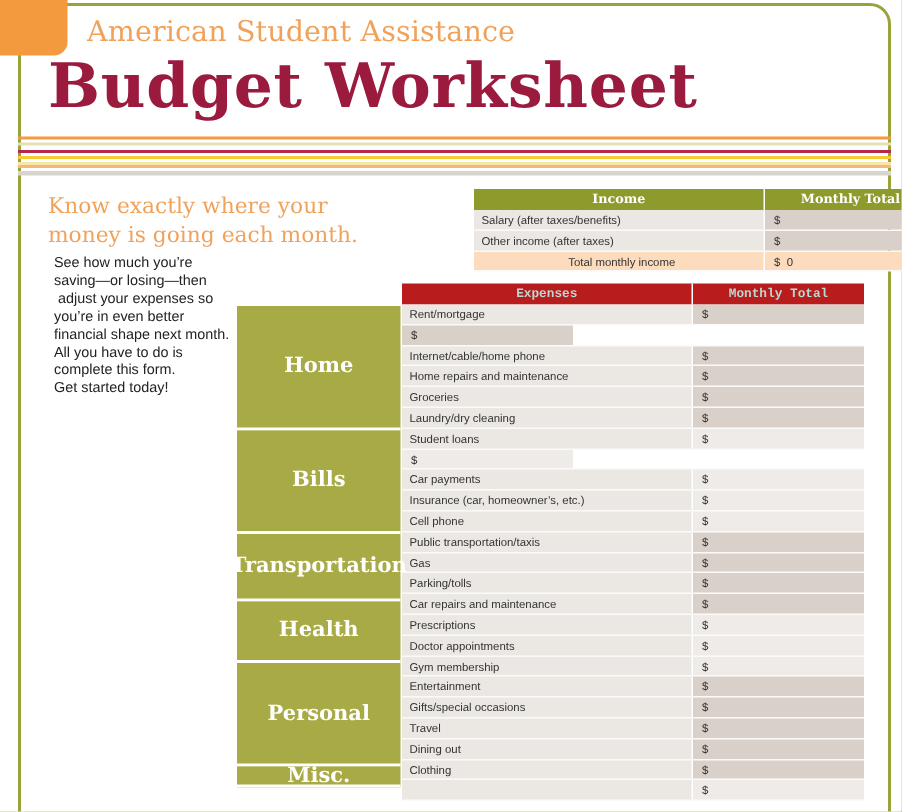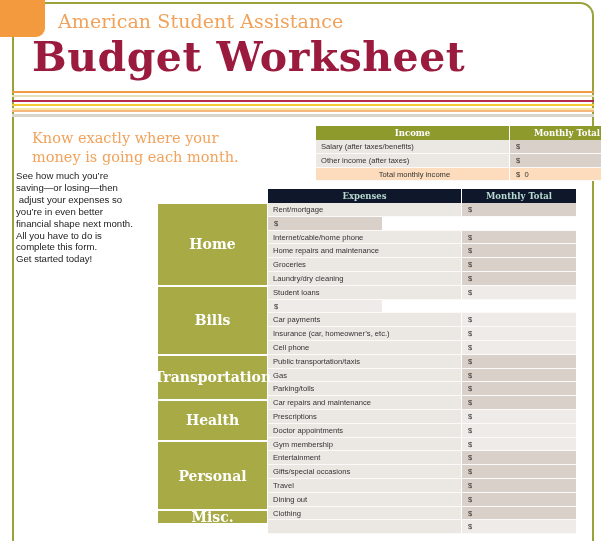--- a/index.html
+++ b/index.html
@@ -30,30 +30,30 @@
   .s4 { top: 104px; height: 2px; background: #f6c935; }
   .s5 { top: 108px; height: 2px; background: #f6e7a6; }
   .s6 { top: 110px; height: 2px; background: #f7b77c; }
   .s7 { top: 114px; height: 3px; background: #d8d5cc; }
 
   .intro-head {
     position: absolute; left: 32px; top: 129px; width: 230px;
     font-family: "DejaVu Serif", serif; font-size: 14.5px; line-height: 19px; color: #f1a25a;
   }
   .intro-body {
-    position: absolute; left: 16px; top: 170px; width: 125px;
+    position: absolute; left: 36px; top: 170px; width: 125px;
     font-family: "Liberation Sans", sans-serif; font-size: 9.6px; line-height: 11.9px; color: #222;
   }
 
   .tbl { position: absolute; left: 268px; width: 308px; }
   .hdr { display: flex; height: 14px; font-family: "DejaVu Serif", serif; font-weight: bold; font-size: 8.5px; }
   .hdr .c1 { width: 194px; text-align: center; line-height: 14px; border-right: 1px solid #fff; }
   .hdr .c2 { width: 114px; text-align: center; line-height: 14px; }
   .hdr.income { background: #8e9a2c; color: #ffffff; }
-  .hdr.expenses { background: #0f172a; color: #b7dad2; }
+  .hdr.expenses { background: #b91c1c; color: #b7dad2; font-family: Liberation Mono, monospace; }
 
   .row { display: flex; height: 13.8px; font-family: "Liberation Sans", sans-serif; font-size: 7.6px; color: #333; border-bottom: 1px solid #fbfaf8; }
   .row .c1 { width: 194px; padding-left: 5px; line-height: 13px; border-right: 1px solid #fff; white-space: nowrap; overflow: hidden; }
   .row .c2 { width: 114px; padding-left: 6px; line-height: 13px; }
   .row .c1 { background: #ebe7e3; }
   .row.dark .c2 { background: #d9d0ca; }
   .row.light .c2 { background: #efebe8; }
   .row.inc .c1 { background: #ebe7e3; }
   .row.inc .c2 { background: #d9d0ca; }
   .row.total .c1 { background: #fcdcbc; text-align: center; padding-left: 4px; }

